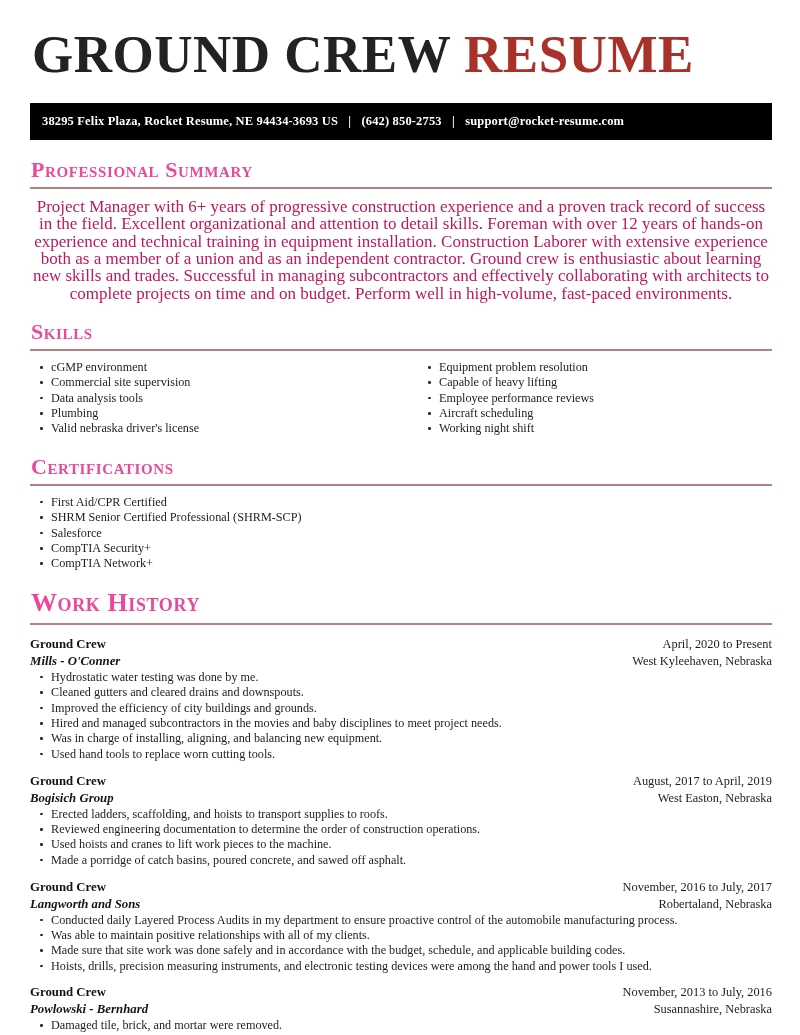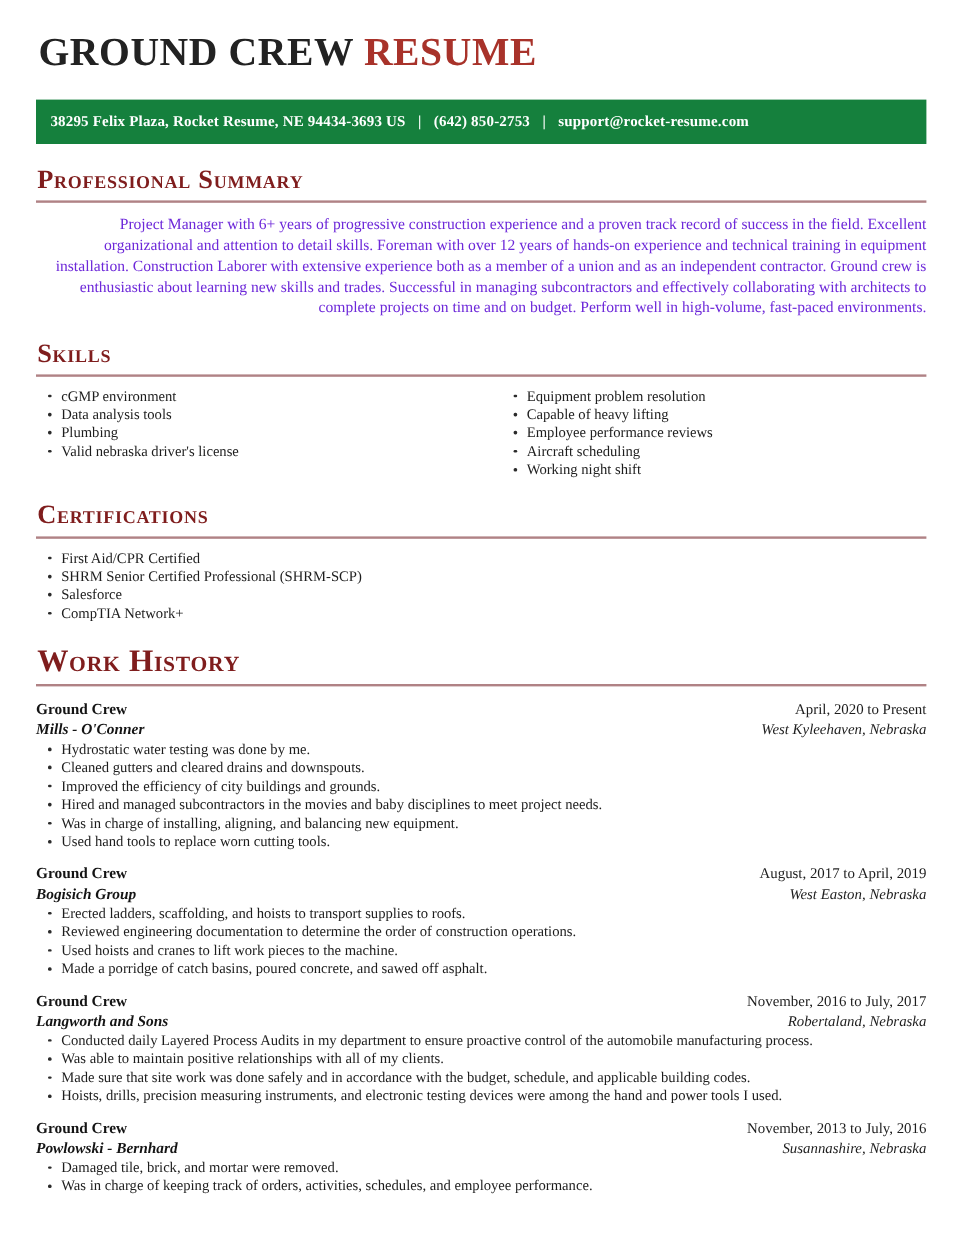--- a/index.html
+++ b/index.html
@@ -20,33 +20,33 @@
     padding: 0;
     box-sizing: border-box;
     position: relative;
   }
   .inner {
     margin: 0 28px 0 30px;
   }
 
   
   .resume-title {
-    font-size: 33px;
+    font-size: 53px;
     font-weight: bold;
     letter-spacing: 0.5px;
     line-height: 1.0;
     padding-top: 28px;
     margin: 0 0 22px 2px;
     white-space: nowrap;
   }
   .title-main { color: #222222; }
   .title-accent { color: #a8322a; }
 
   .contact-bar {
-    background: #15803d;
+    background: #000000;
     color: #ffffff;
     font-size: 12.5px;
     font-weight: bold;
     letter-spacing: 0.15px;
     padding: 11px 0 11px 12px;
     box-sizing: border-box;
     height: 37px;
     line-height: 15px;
     white-space: nowrap;
     overflow: hidden;
@@ -54,42 +54,42 @@
   .contact-sep {
     display: inline-block;
     padding: 0 7px;
     color: #ffffff;
   }
 
   
   .section { margin-top: 18px; }
   .section-heading {
     font-weight: bold;
-    color: #7f1d1d;
+    color: #ec4899;
     font-variant: small-caps;
     letter-spacing: 0.6px;
     line-height: 1.1;
     margin: 0 0 5px 1px;
   }
   .heading-md { font-size: 22px; }
   .heading-lg { font-size: 26px; }
   .section-rule {
     border: 0;
     border-top: 2px solid #b08285;
     margin: 0 0 9px 0;
     height: 0;
   }
 
   
   .summary-text {
-    font-size: 13px;
+    font-size: 17px;
     line-height: 17.3px;
-    text-align: right;
+    text-align: center;
     margin: 0;
-    color: #6d28d9;
+    color: #be185d;
   }
 
   
   ul.bullets {
     list-style: none;
     margin: 0;
     padding: 0;
   }
   ul.bullets > li {
     position: relative;
@@ -141,21 +141,20 @@
     white-space: nowrap;
   }
   .job-company {
     font-size: 12.8px;
     font-weight: bold;
     color: #141414;
     font-style: italic;
   }
   .job-location {
     font-size: 12.4px;
-    font-style: italic;
     color: #1d1d1d;
     text-align: right;
     white-space: nowrap;
   }
   .job-bullets { margin-top: 7px; }
 </style>
 </head>
 <body>
 
 <div class="page">
@@ -186,20 +185,21 @@
       <p class="summary-text">Project Manager with 6+ years of progressive construction experience and a proven track record of success in the field. Excellent organizational and attention to detail skills. Foreman with over 12 years of hands-on experience and technical training in equipment installation. Construction Laborer with extensive experience both as a member of a union and as an independent contractor. Ground crew is enthusiastic about learning new skills and trades. Successful in managing subcontractors and effectively collaborating with architects to complete projects on time and on budget. Perform well in high-volume, fast-paced environments.</p>
     </div>
 
     <div class="section">
       <div class="section-heading heading-md">Skills</div>
       <hr class="section-rule">
       <div class="skills-columns">
         <div class="skills-col left">
           <ul class="bullets">
             <li>cGMP environment</li>
+            <li>Commercial site supervision</li>
             <li>Data analysis tools</li>
             <li>Plumbing</li>
             <li>Valid nebraska driver's license</li>
           </ul>
         </div>
         <div class="skills-col right">
           <ul class="bullets">
             <li>Equipment problem resolution</li>
             <li>Capable of heavy lifting</li>
             <li>Employee performance reviews</li>
@@ -210,20 +210,21 @@
       </div>
     </div>
 
     <div class="section">
       <div class="section-heading heading-md">Certifications</div>
       <hr class="section-rule">
       <ul class="bullets cert-list">
         <li>First Aid/CPR Certified</li>
         <li>SHRM Senior Certified Professional (SHRM-SCP)</li>
         <li>Salesforce</li>
+        <li>CompTIA Security+</li>
         <li>CompTIA Network+</li>
       </ul>
     </div>
 
     <div class="section">
       <div class="section-heading heading-lg">Work History</div>
       <hr class="section-rule">
 
       <div class="job">
         <div class="job-row">

